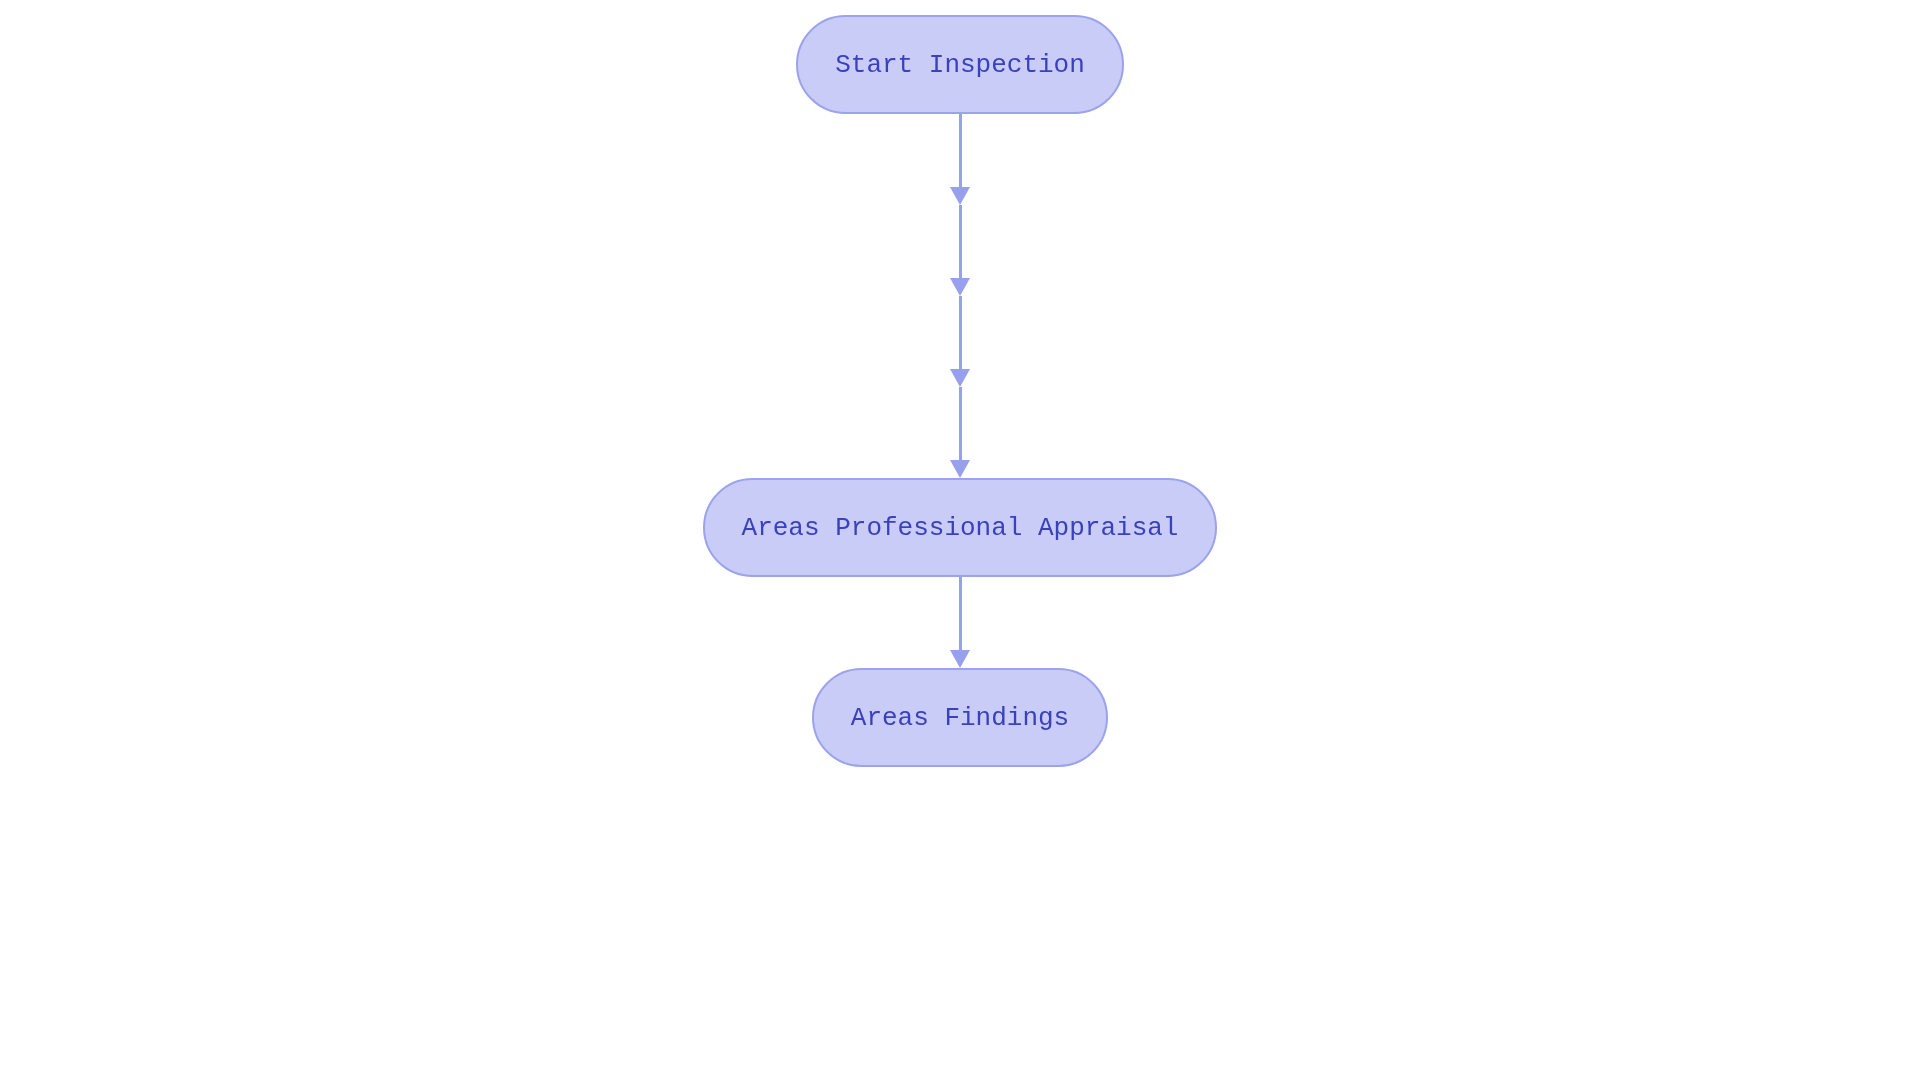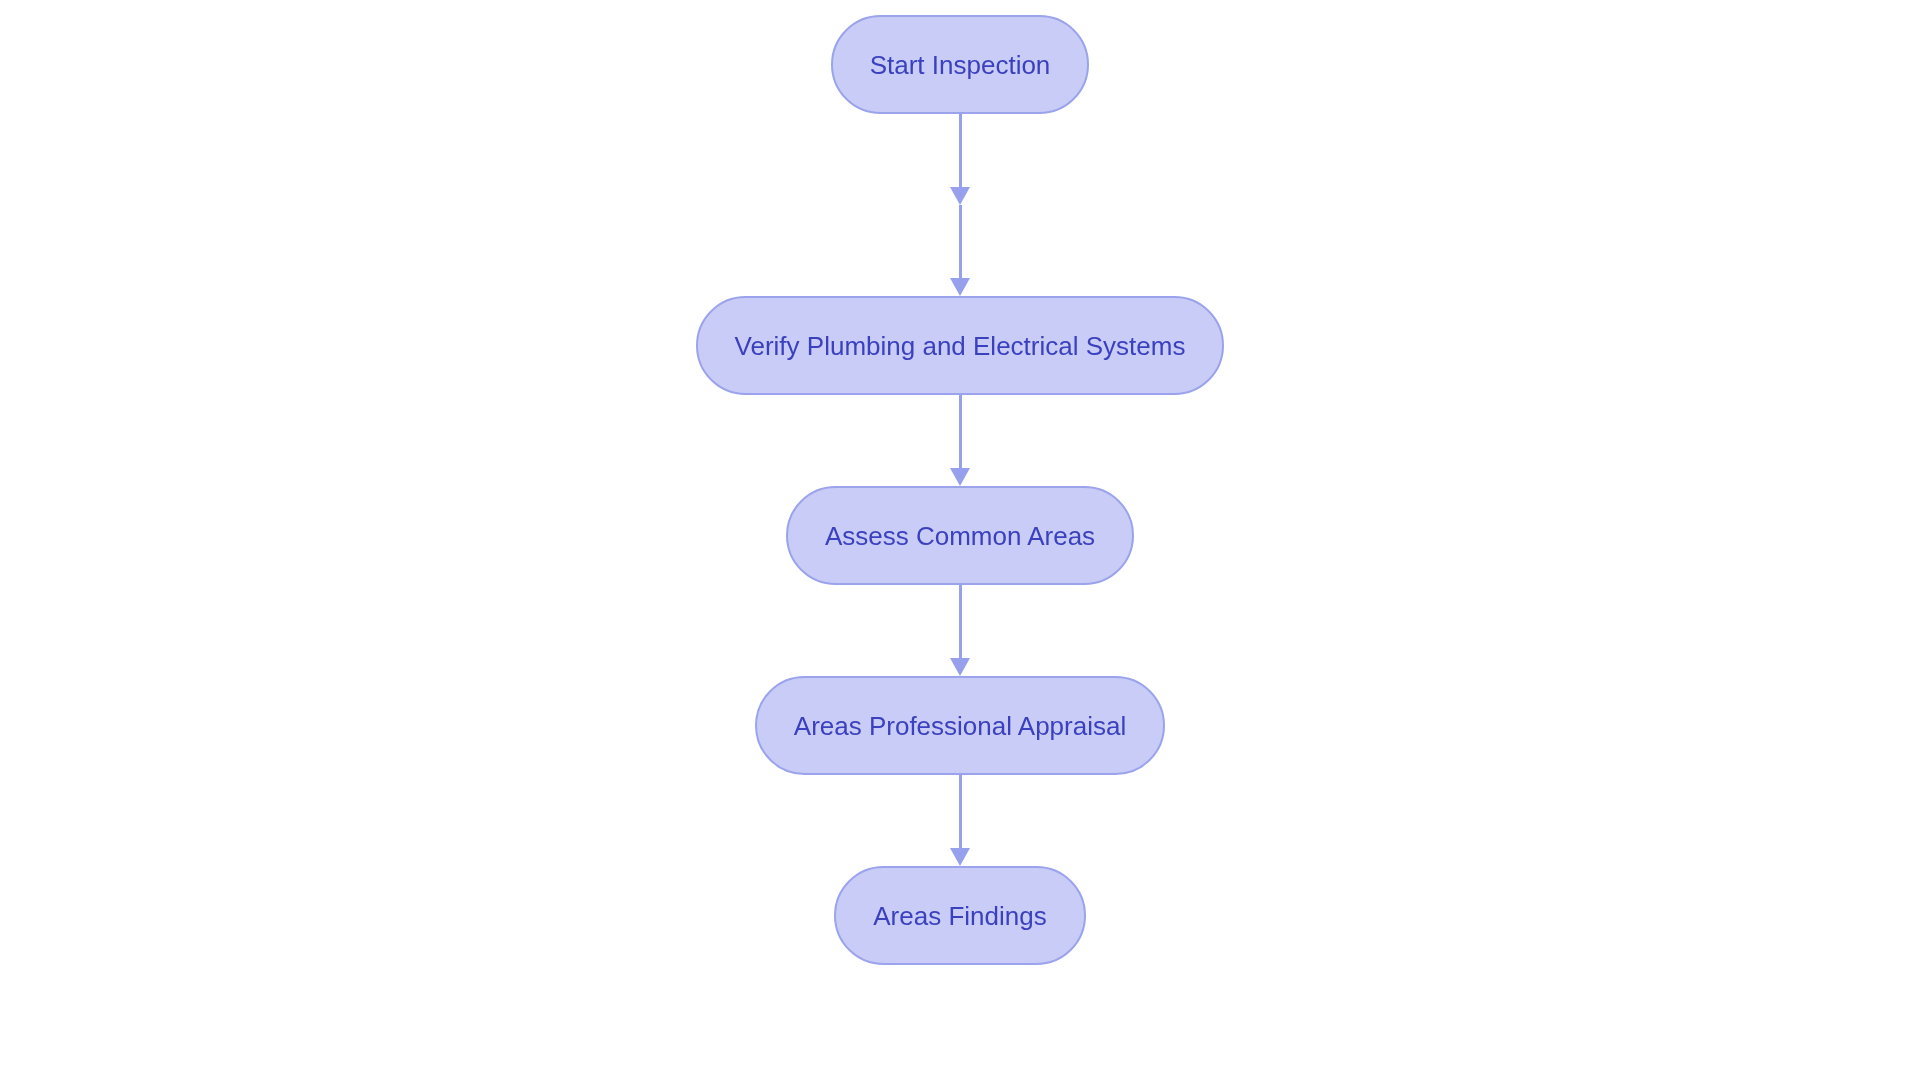--- a/index.html
+++ b/index.html
@@ -28,20 +28,21 @@
     border: 2px solid var(--node-border, #9ba3ec);
     color: var(--node-text, #3b40bf);
     display: flex;
     align-items: center;
     justify-content: center;
     padding: 17px 37px;
     font-size: 26px;
     line-height: 1;
     white-space: nowrap;
     flex: 0 0 auto;
+    font-family: Liberation Mono, monospace;
   }
   .flow-arrow {
     height: 91px;
     display: flex;
     flex-direction: column;
     align-items: center;
     flex: 0 0 auto;
   }
   .flow-arrow .shaft {
     width: 3px;
@@ -69,32 +70,26 @@
     <div class="shaft"></div>
     <div class="head"></div>
   </div>
 
 
   <div class="flow-arrow">
     <div class="shaft"></div>
     <div class="head"></div>
   </div>
 
-  <div class="flow-node">
-    <span>Verify Plumbing and Electrical Systems</span>
-  </div>
 
   <div class="flow-arrow">
     <div class="shaft"></div>
     <div class="head"></div>
   </div>
 
-  <div class="flow-node">
-    <span>Assess Common Areas</span>
-  </div>
 
   <div class="flow-arrow">
     <div class="shaft"></div>
     <div class="head"></div>
   </div>
 
   <div class="flow-node">
     <span>Areas Professional Appraisal</span>
   </div>
 

